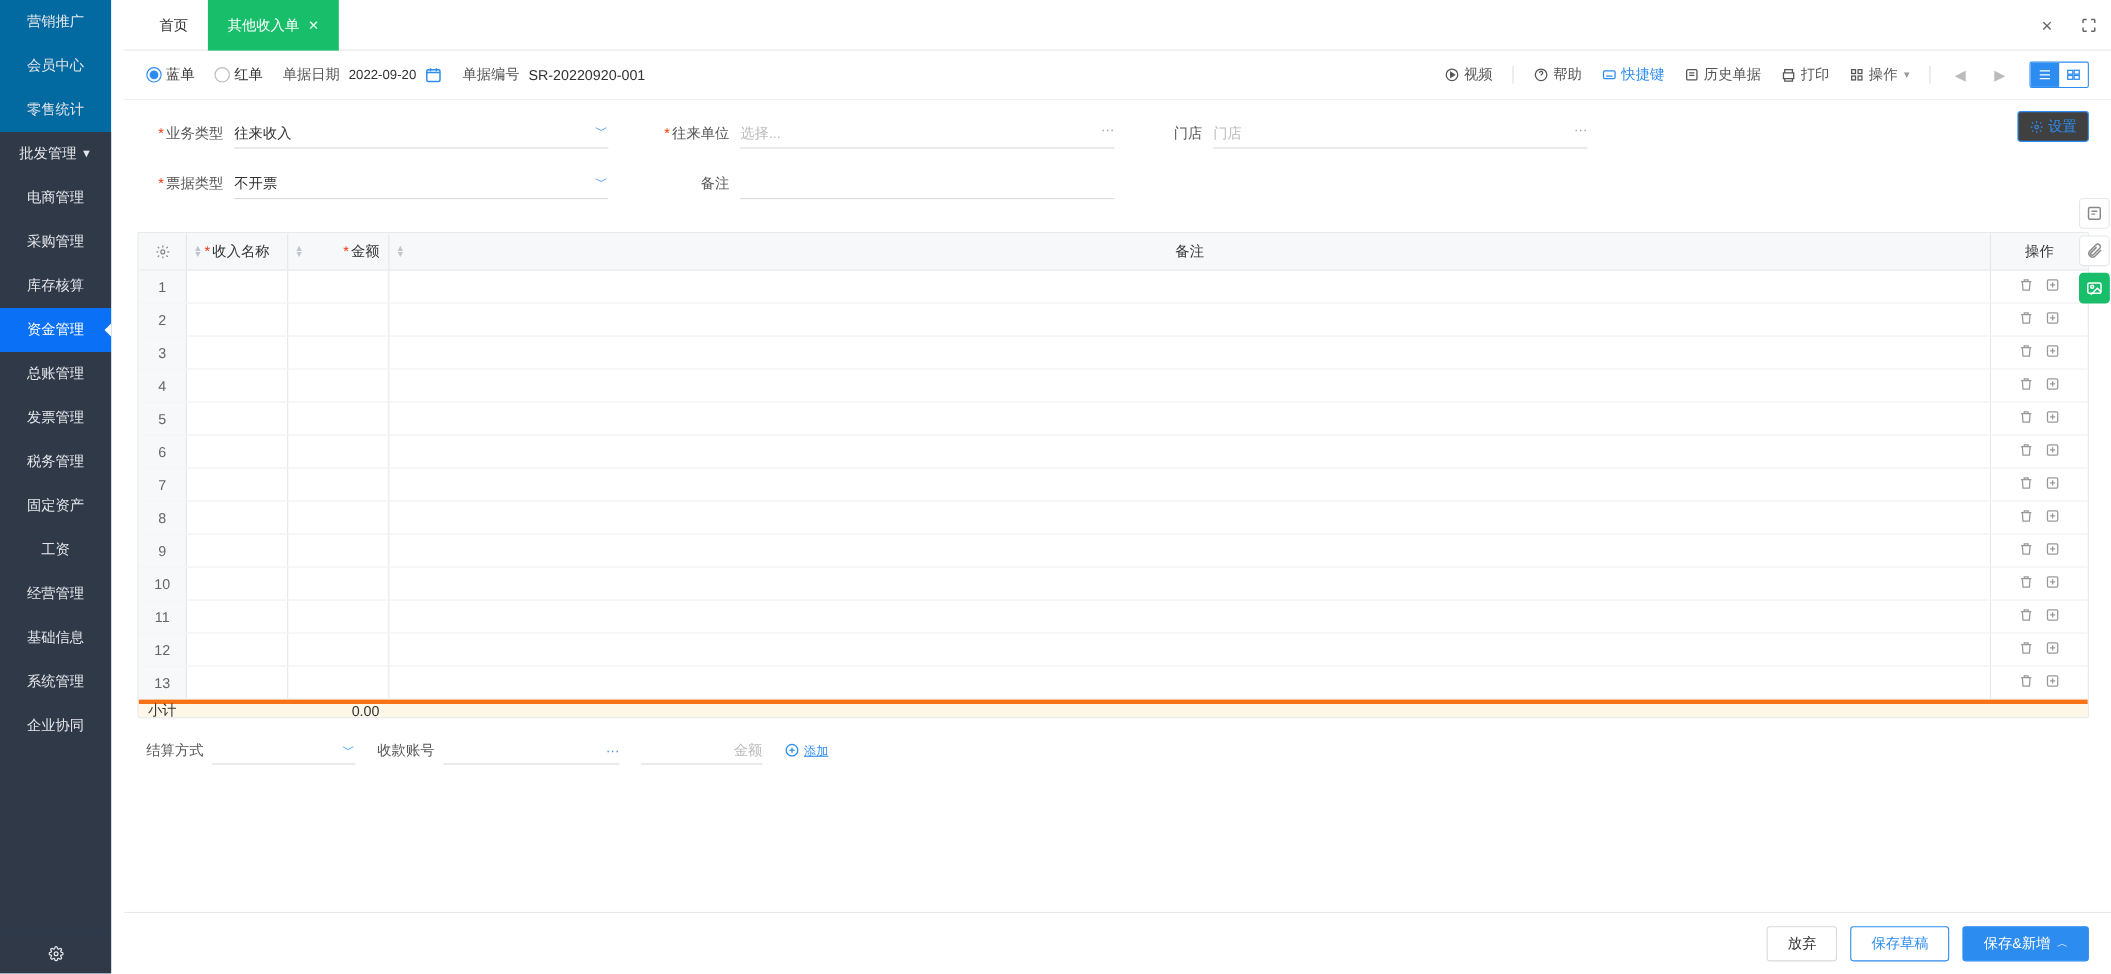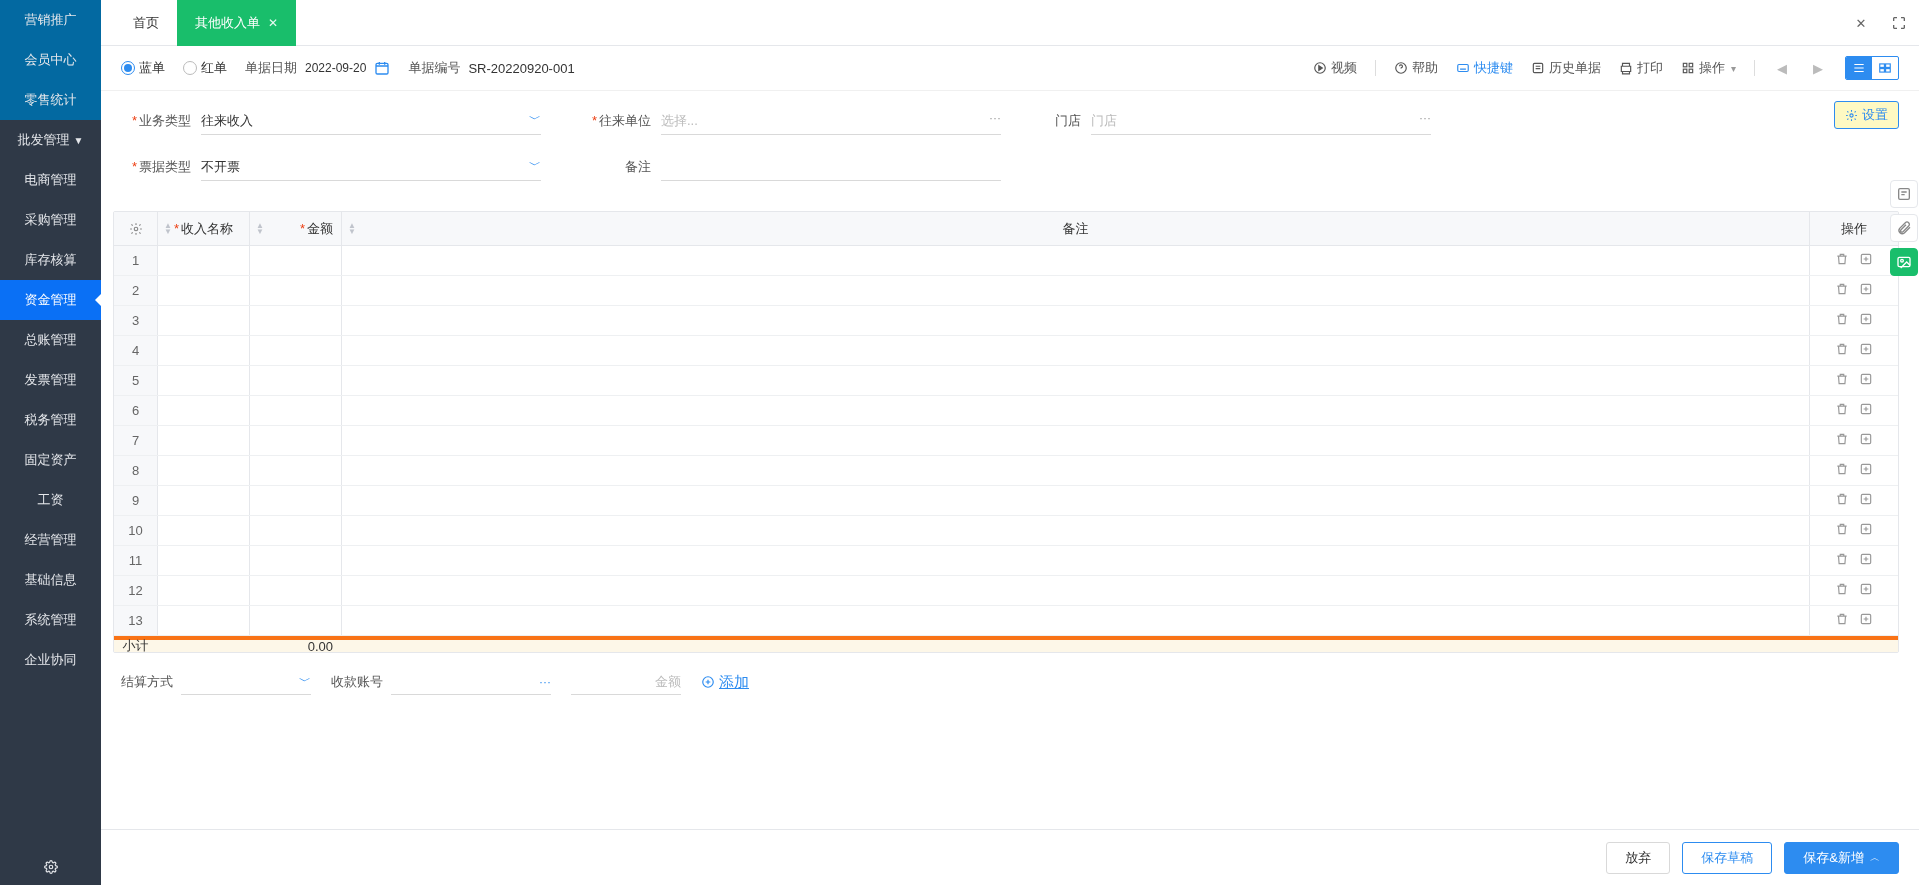--- a/index.html
+++ b/index.html
@@ -10,21 +10,21 @@
   .sidebar { width: 101px; background: #0369a1; color: #e5e7eb; display: flex; flex-direction: column; flex-shrink: 0; justify-content: flex-end; }
   .sidebar-item { height: 40px; display: flex; align-items: center; justify-content: center; font-size: 13px; cursor: pointer; position: relative; }
   .sidebar-item.darker { background: #2f3947; }
   .sidebar-item.active { background: #0a70f5; color: #fff; font-family: Liberation Mono, monospace; }
   .sidebar-item.active::after { content: ""; position: absolute; right: 0; top: 50%; transform: translateY(-50%); border: 6px solid transparent; border-right-color: #fff; }
   .sidebar-item .caret { margin-left: 4px; font-size: 10px; }
   .sidebar-spacer { flex: 1; background: #2f3947; }
   .sidebar-footer { height: 36px; background: #2f3947; display: flex; align-items: center; justify-content: center; }
 
   
-  .main { flex: 1; display: flex; flex-direction: column; min-width: 0; position: relative; }
+  .main { flex: 1; display: flex; flex-direction: column; min-width: 0; position: relative; margin-left: 12px; }
 
   
   .tabs { height: 46px; border-bottom: 1px solid #e5e7eb; display: flex; align-items: center; padding-left: 14px; position: relative; }
   .tab { height: 46px; display: flex; align-items: center; padding: 0 18px; font-size: 13px; cursor: pointer; color: #333; }
   .tab.active { background: #19be6b; color: #fff; }
   .tab .close { margin-left: 8px; font-size: 12px; opacity: .9; }
   .tabs-right { position: absolute; right: 8px; top: 0; height: 46px; display: flex; align-items: center; gap: 14px; }
   .icon-btn { width: 24px; height: 24px; display: inline-flex; align-items: center; justify-content: center; color: #666; cursor: pointer; }
 
   
@@ -51,21 +51,21 @@
   .form-area { padding: 8px 20px 12px; position: relative; background: #fff; }
   .form-row { display: flex; align-items: center; gap: 40px; margin: 8px 0 18px; flex-wrap: wrap; }
   .form-field { display: flex; align-items: center; }
   .form-field .label { width: 70px; text-align: right; margin-right: 10px; color: #555; font-size: 13px; }
   .form-field .label .req { color: #ed4014; margin-right: 2px; }
   .form-input { position: relative; border-bottom: 1px solid #d9d9d9; height: 28px; display: flex; align-items: center; min-width: 0; }
   .form-input.w340 { width: 340px; }
   .form-input input { border: none; outline: none; width: 100%; font-size: 13px; color: #333; background: transparent; }
   .form-input .suffix { position: absolute; right: 0; top: 4px; color: #2d8cf0; font-size: 12px; cursor: pointer; }
   .form-input .suffix.gray { color: #999; }
-  .settings-btn { position: absolute; right: 20px; top: 10px; border: 1px solid #2d8cf0; color: #2d8cf0; background: #fef9c3; border-radius: 3px; padding: 4px 10px; font-size: 13px; cursor: pointer; display: inline-flex; align-items: center; gap: 4px; }
+  .settings-btn { position: absolute; right: 20px; top: 10px; border: 1px solid #2d8cf0; color: #2d8cf0; background: #404040; border-radius: 3px; padding: 4px 10px; font-size: 13px; cursor: pointer; display: inline-flex; align-items: center; gap: 4px; }
 
   
   .table-wrap { margin: 0 20px 0 12px; border: 1px solid #e5e7eb; border-radius: 2px; display: flex; flex-direction: column; overflow: hidden; }
   .thead { display: flex; background: #f7f8fa; border-bottom: 1px solid #e5e7eb; height: 34px; align-items: stretch; }
   .th, .td { border-right: 1px solid #e5e7eb; display: flex; align-items: center; padding: 0 8px; font-size: 13px; color: #333; }
   .th { justify-content: center; position: relative; }
   .th .req { color: #ed4014; margin-right: 2px; }
   .th .sort { position: absolute; left: 6px; display: inline-flex; flex-direction: column; line-height: 6px; color: #c0c4cc; font-size: 8px; }
   .col-gear { width: 44px; justify-content: center; }
   .col-name { width: 92px; }
@@ -82,21 +82,21 @@
   .tfoot .td { border-right: 1px solid transparent; }
 
   
   .settle-row { padding: 16px 20px 8px; display: flex; gap: 20px; flex-wrap: wrap; }
   .settle-field { display: flex; align-items: center; gap: 8px; }
   .settle-field .label { color: #555; font-size: 13px; }
   .settle-input { border-bottom: 1px solid #d9d9d9; height: 26px; width: 130px; display: flex; align-items: center; position: relative; }
   .settle-input input { border: none; outline: none; width: 100%; font-size: 13px; background: transparent; }
   .settle-input .suffix { position: absolute; right: 0; color: #2d8cf0; font-size: 12px; cursor: pointer; }
   .settle-input.right input { text-align: right; }
-  .add-link { color: #2d8cf0; cursor: pointer; display: inline-flex; align-items: center; gap: 4px; font-size: 15px; text-decoration: underline; }
+  .add-link { color: #2d8cf0; cursor: pointer; display: inline-flex; align-items: center; gap: 4px; font-size: 11px; text-decoration: underline; }
 
   
   .footer { margin-top: auto; height: 56px; border-top: 1px solid #e5e7eb; display: flex; align-items: center; justify-content: flex-end; padding: 0 20px; gap: 12px; background: #fff; }
   .btn { height: 32px; padding: 0 18px; border-radius: 3px; font-size: 13px; cursor: pointer; display: inline-flex; align-items: center; border: 1px solid #d9d9d9; background: #fff; color: #333; }
   .btn.outline-primary { border-color: #2d8cf0; color: #2d8cf0; }
   .btn.primary { background: #2d8cf0; border-color: #2d8cf0; color: #fff; }
   .btn .chev { margin-left: 6px; font-size: 10px; }
 
   
   .right-dock { position: absolute; right: 0; top: 180px; width: 30px; display: flex; flex-direction: column; gap: 6px; align-items: center; }

